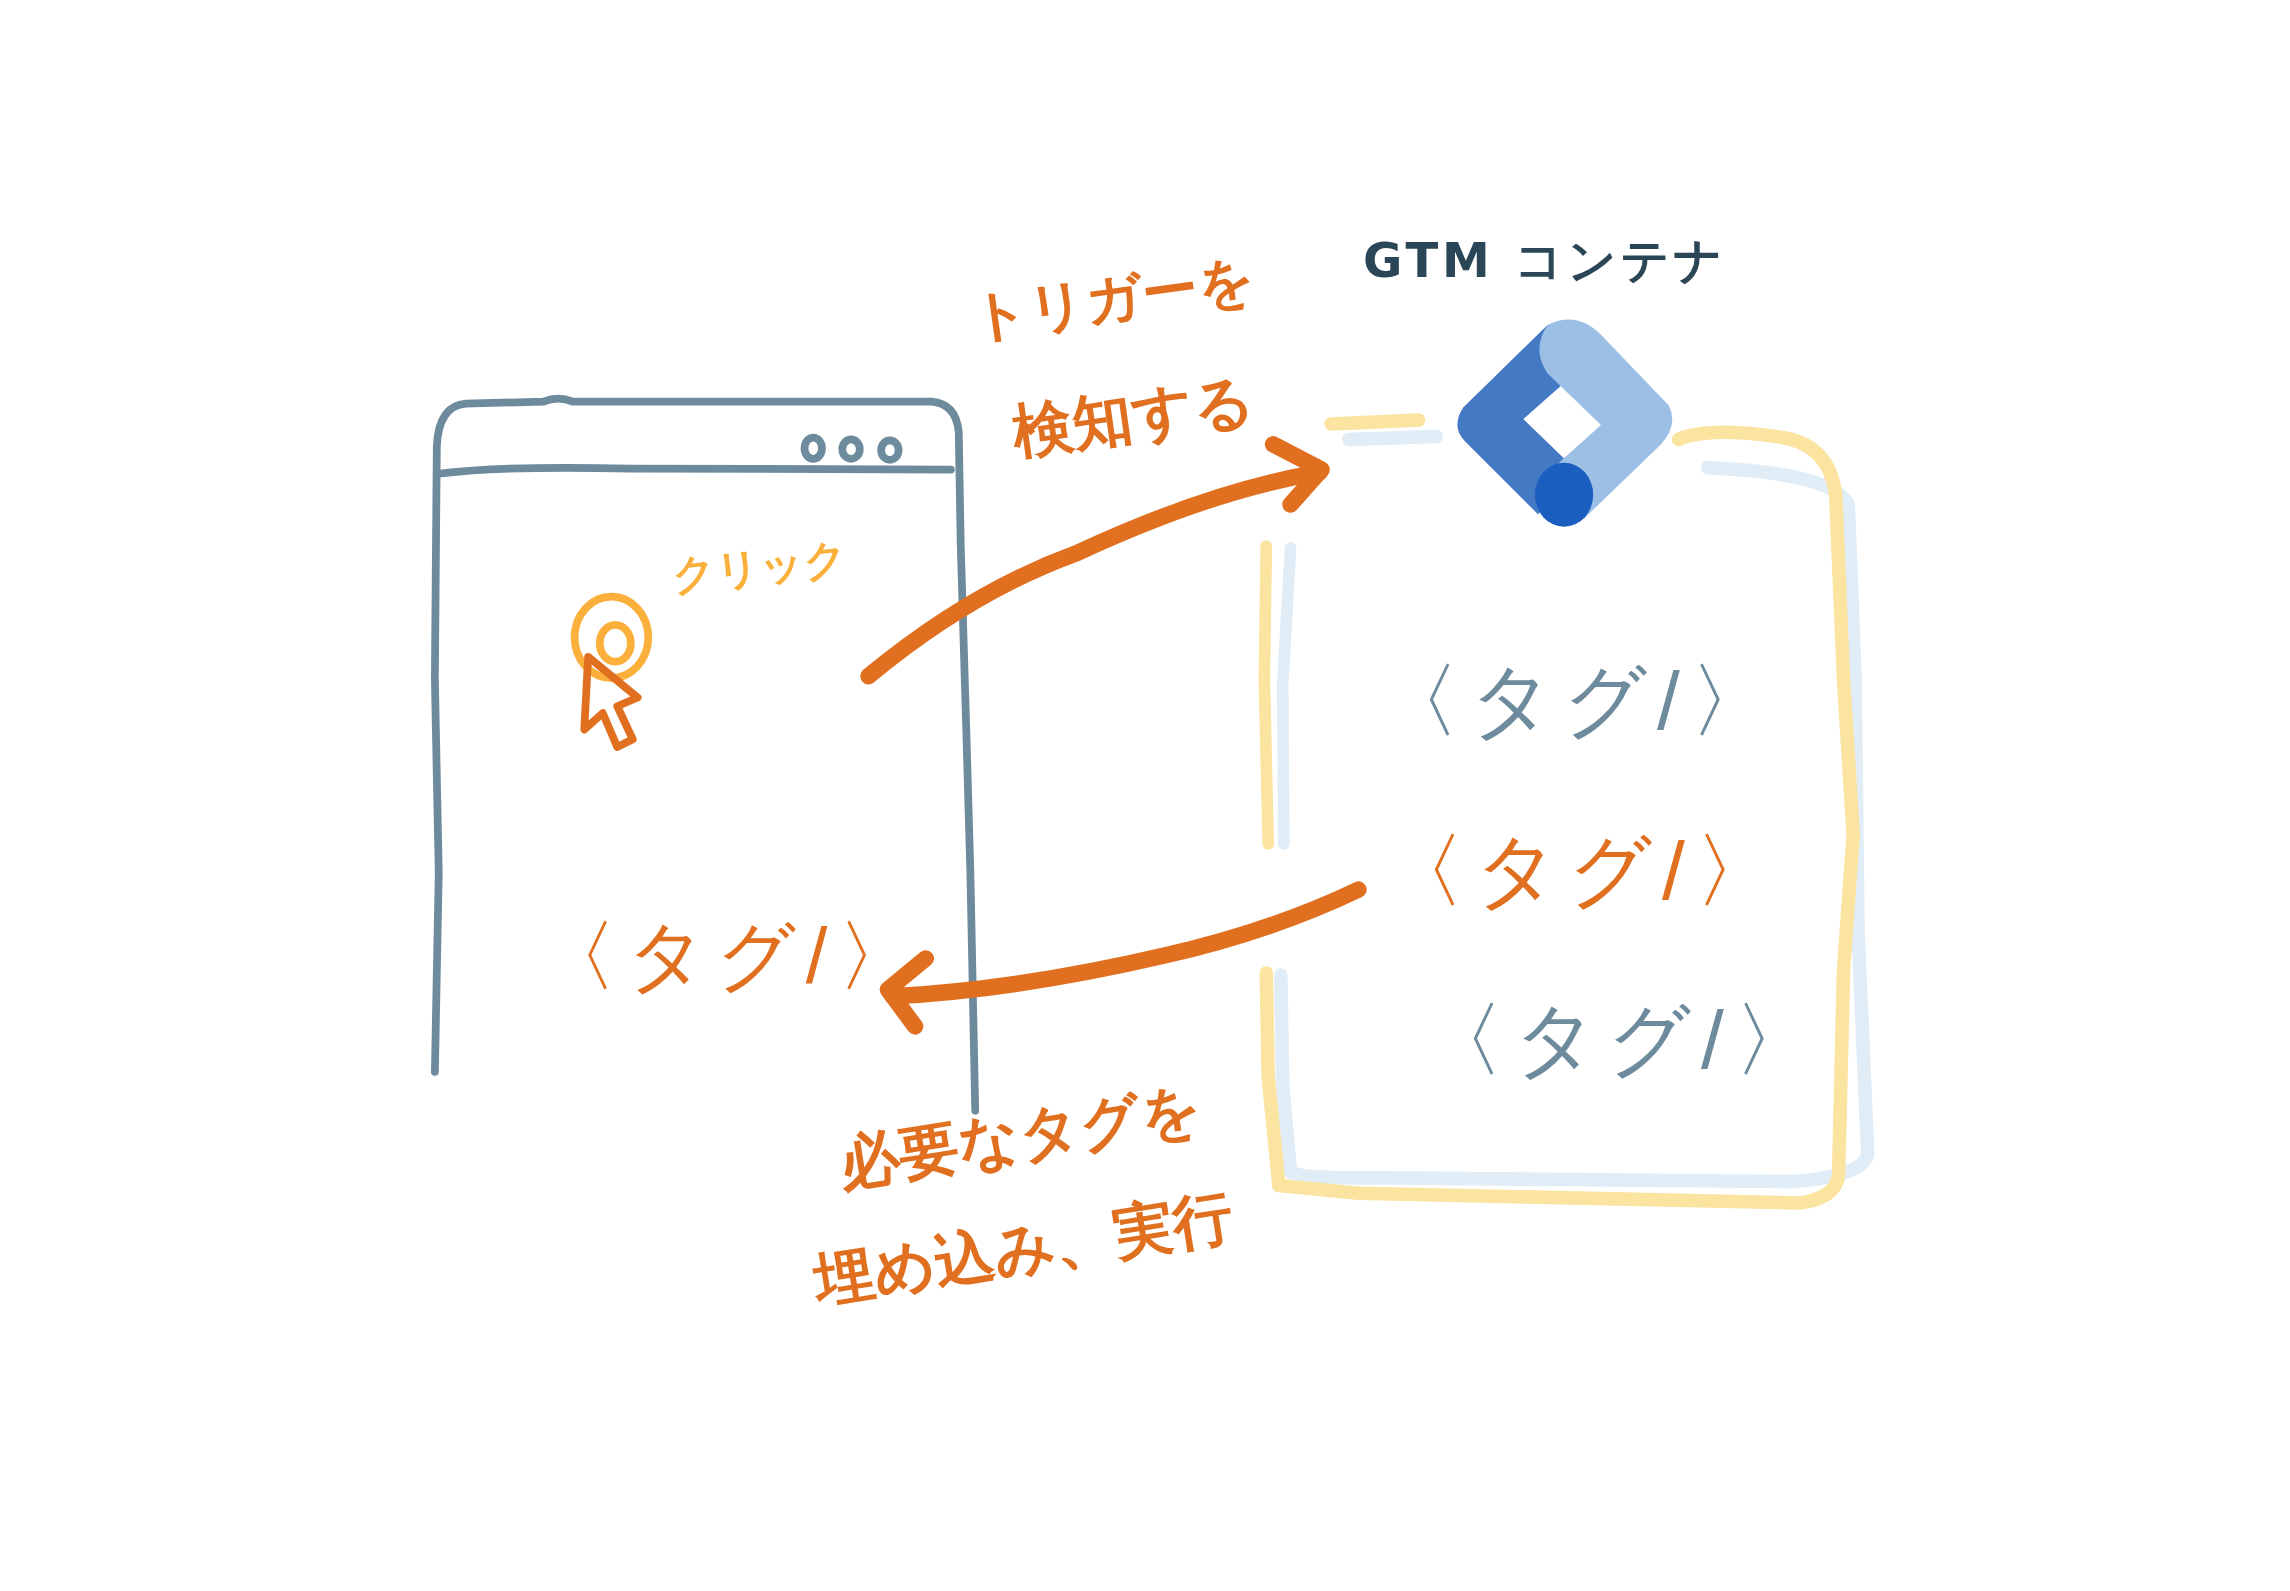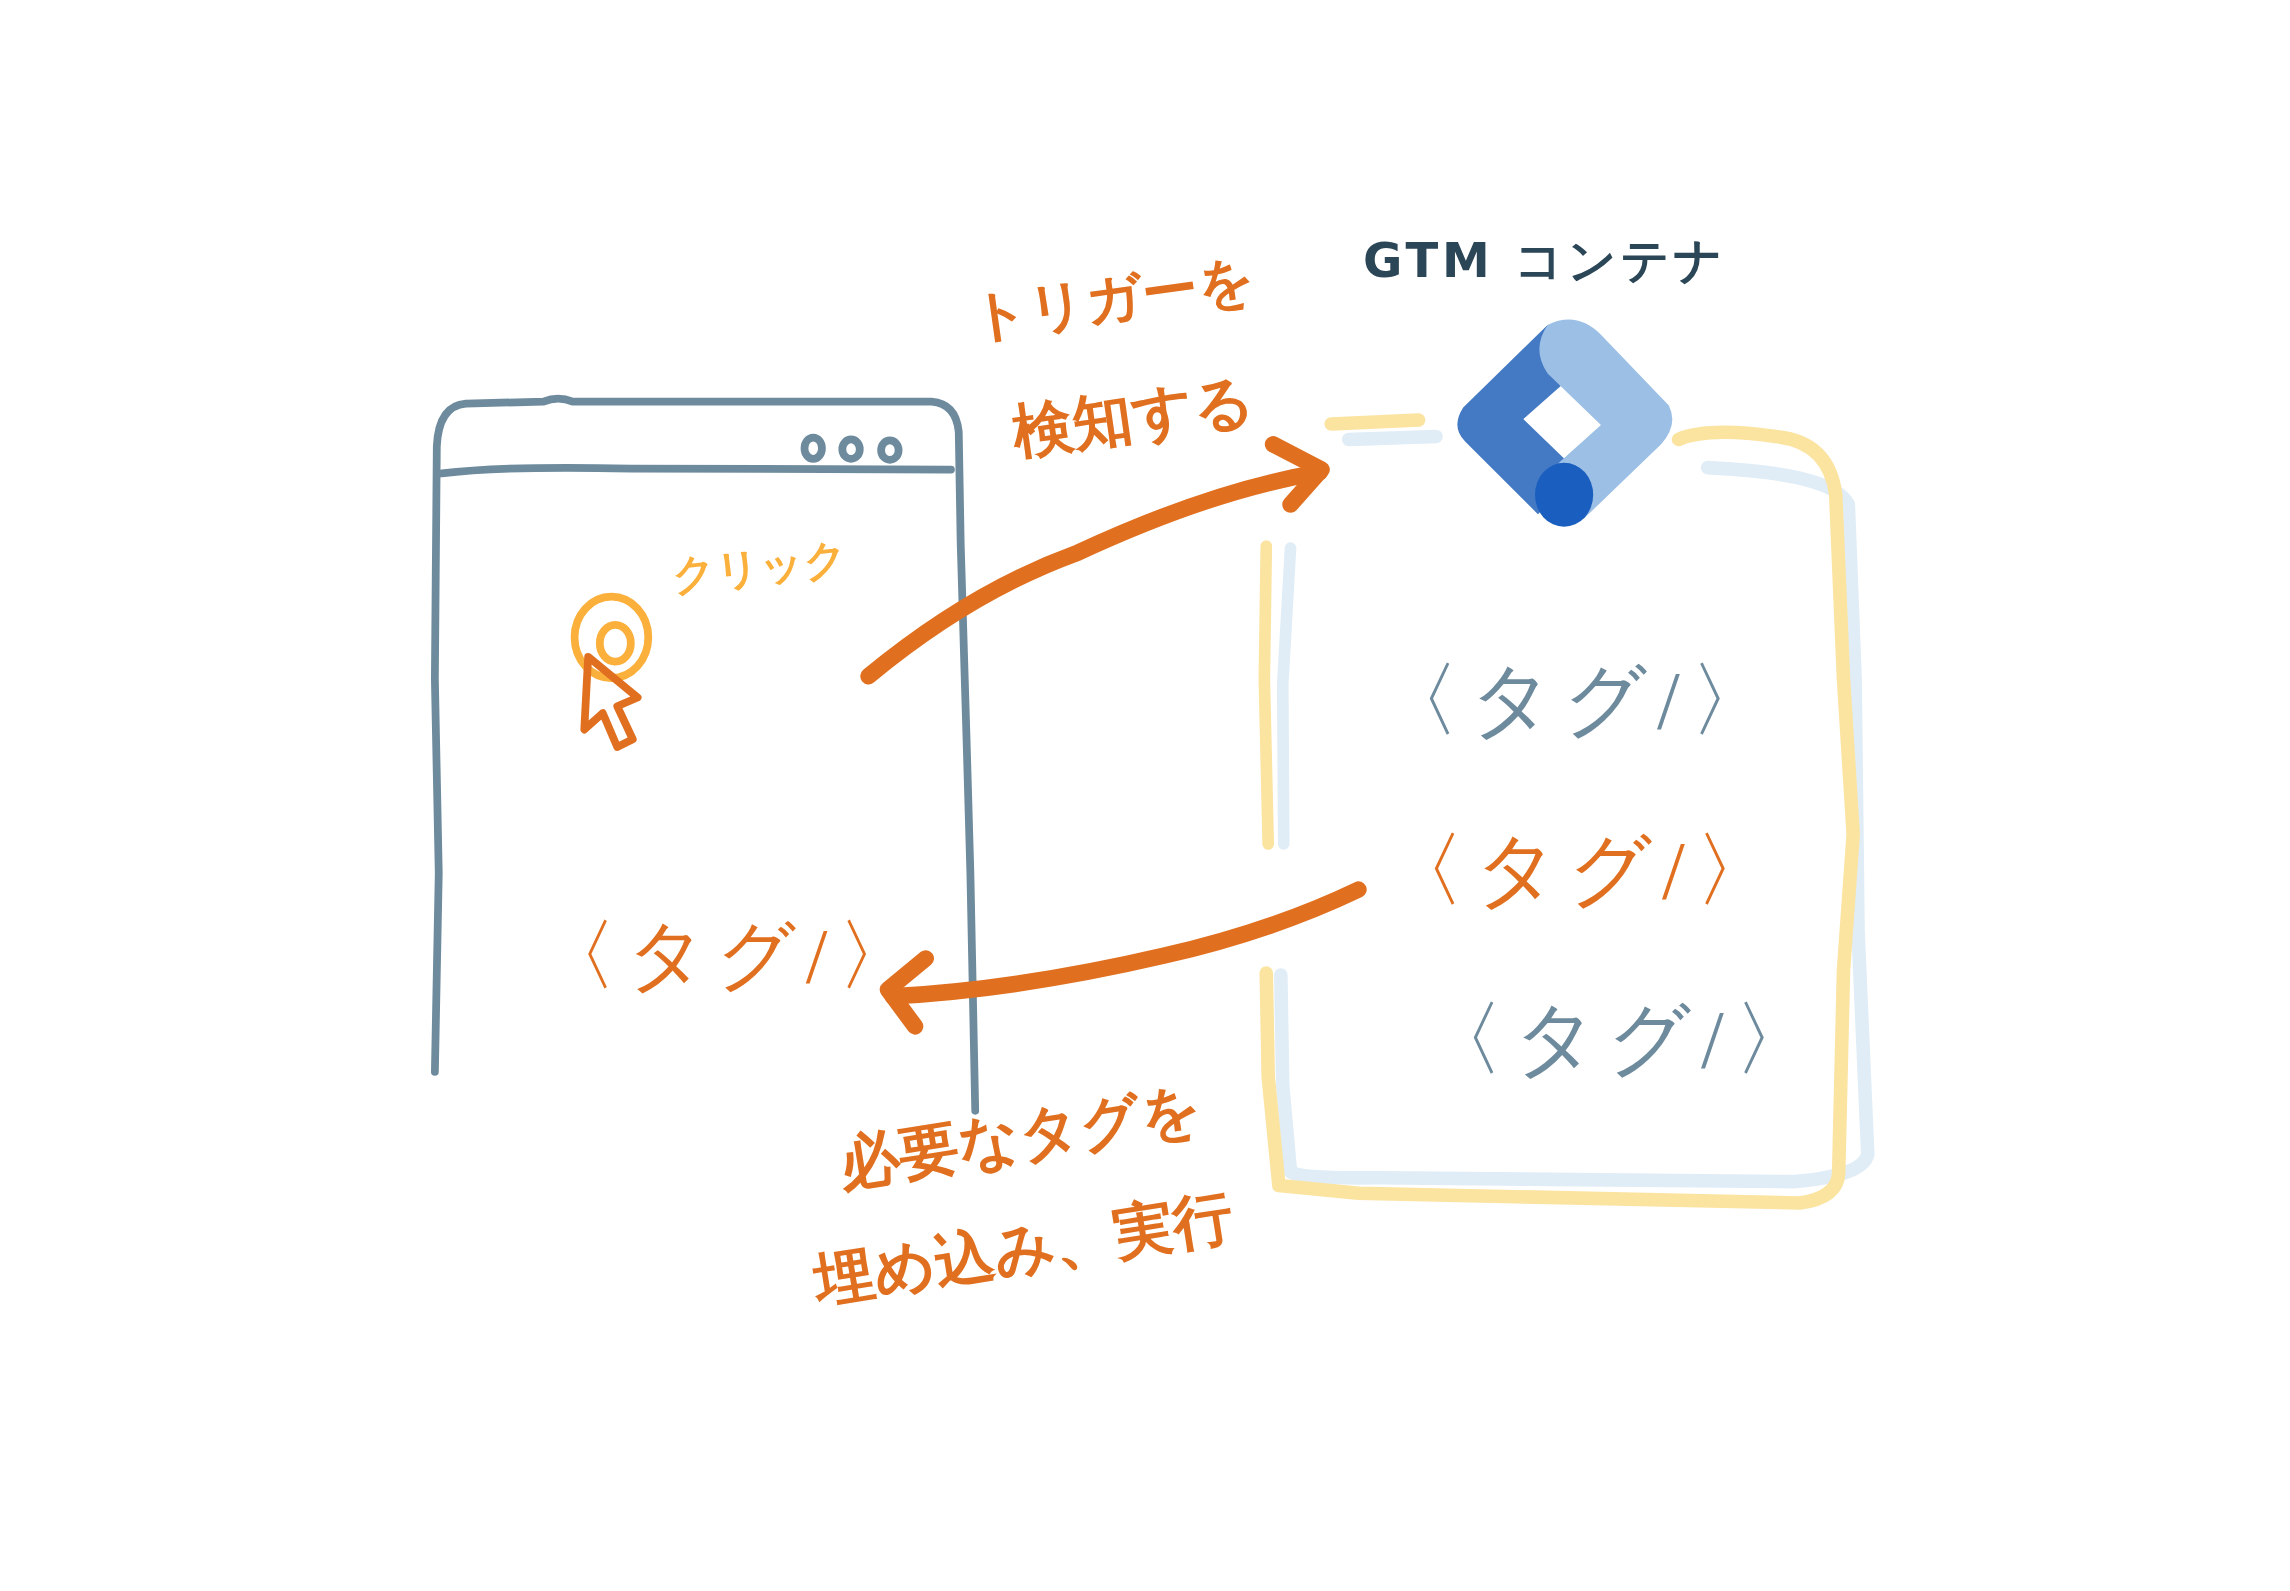--- a/index.html
+++ b/index.html
@@ -5,21 +5,21 @@
   html,body{margin:0;padding:0;background:#ffffff;}
   body{width:2290px;height:1591px;position:relative;overflow:hidden;font-family:"DejaVu Sans",sans-serif;}
   svg.canvas{position:absolute;left:0;top:0;width:2290px;height:1591px;}
   .label{position:absolute;white-space:nowrap;font-family:"DejaVu Sans",sans-serif;font-weight:bold;line-height:1;}
   .title{left:1363px;top:212px;font-size:48px;color:#2b4656;letter-spacing:3.9px;margin-top:24px;}
   .click{left:670px;top:555px;font-size:43px;color:#fbb03b;transform:rotate(-6deg);transform-origin:left top;}
   .trig1{left:968px;top:291px;font-size:56px;color:#e07020;transform:rotate(-8deg);transform-origin:left top;}
   .trig2{left:1009px;top:403px;font-size:60px;color:#e07020;transform:rotate(-8deg);transform-origin:left top;}
   .emb1{left:835px;top:1135px;font-size:60px;color:#e07020;transform:rotate(-9deg);transform-origin:left top;}
   .emb2{left:810px;top:1252px;font-size:60px;color:#e07020;transform:rotate(-9deg);transform-origin:left top;}
-  .tag{position:absolute;white-space:nowrap;font-family:Liberation Serif, serif;font-size:82px;line-height:1;letter-spacing:9.7px;}
+  .tag{position:absolute;white-space:nowrap;font-family:Liberation Sans, sans-serif;font-size:82px;line-height:1;letter-spacing:9.7px;}
   .tag-left{left:539px;top:917px;color:#e07020;font-size:78px;}
   .tag1{left:1378px;top:660px;color:#6e8b9e;}
   .tag2{left:1383px;top:830px;color:#e07020;}
   .tag3{left:1422px;top:999px;color:#6e8b9e;}
 </style>
 </head>
 <body>
 
 <svg class="canvas" viewBox="0 0 2360 1640">
 

